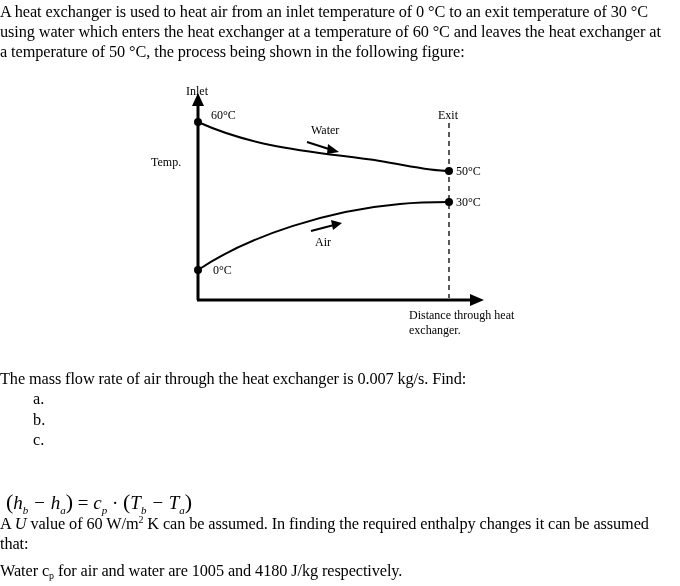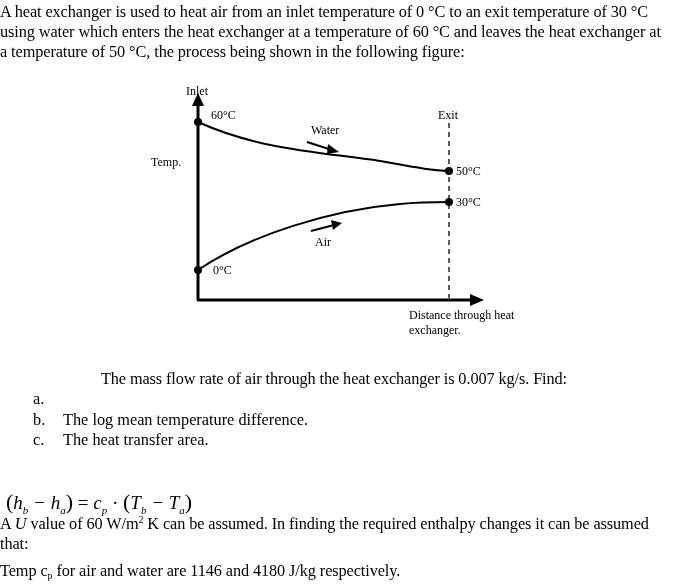--- a/index.html
+++ b/index.html
@@ -8,21 +8,21 @@
     font-family: "Liberation Serif", "DejaVu Serif", serif;
     color: #000;
   }
   .para {
     position: absolute; left: 0; width: 668px;
     font-size: 16.3px; line-height: 20px; letter-spacing: -0.1px;
   }
   #intro { top: 2px; }
   #diagram { position: absolute; left: 0; top: 0; width: 680px; height: 360px; }
   .dlabel { font-family: "Liberation Serif", serif; font-size: 12px; fill: #000; }
-  #find { top: 369px; text-align: center; }
+  #find { top: 369px; }
   .list { position: absolute; left: 33px; top: 389px; font-size: 16.3px; line-height: 20.5px; }
   .list .item { display: flex; }
   .list .marker { width: 30px; }
   #uvalue { top: 469px; margin-top: 45px; }
   .formula {
     position: absolute; left: 6px; top: 489px; font-size: 19px;
     font-family: "Liberation Serif", serif; font-style: italic;
   }
   .formula .paren { font-style: normal; font-size: 22px; }
   .formula sub { font-size: 11px; vertical-align: -5px; }
@@ -82,27 +82,25 @@
 </svg>
 
 <div class="para" id="find">The mass flow rate of air through the heat exchanger is 0.007 kg/s. Find:</div>
 
 <div class="list">
   <div class="item">
     <span class="marker">a.</span>
   </div>
   <div class="item">
     <span class="marker">b.</span>
-    <span>The log mean temperature difference.</span>
   </div>
   <div class="item">
     <span class="marker">c.</span>
-    <span>The heat transfer area.</span>
   </div>
 </div>
 
 <div class="para" id="uvalue"><span>A </span><i>U</i><span> value of 60 W/m</span><sup>2</sup><span> K can be assumed. In finding the required enthalpy changes it can be assumed that:</span></div>
 
 <div class="formula">
   <span class="paren">(</span><span>h</span><sub>b</sub><span> − </span><span>h</span><sub>a</sub><span class="paren">)</span><span style="font-style:normal"> = </span><span>c</span><sub>p</sub><span style="font-style:normal"> · </span><span class="paren">(</span><span>T</span><sub>b</sub><span> − </span><span>T</span><sub>a</sub><span class="paren">)</span>
 </div>
 
-<div class="para" id="cp"><span>Temp c</span><sub class="n">p</sub><span> for air and water are 1146 and 4180 J/kg respectively.</span></div>
+<div class="para" id="cp"><span>Water c</span><sub class="n">p</sub><span> for air and water are 1005 and 4180 J/kg respectively.</span></div>
 
 </body></html>

